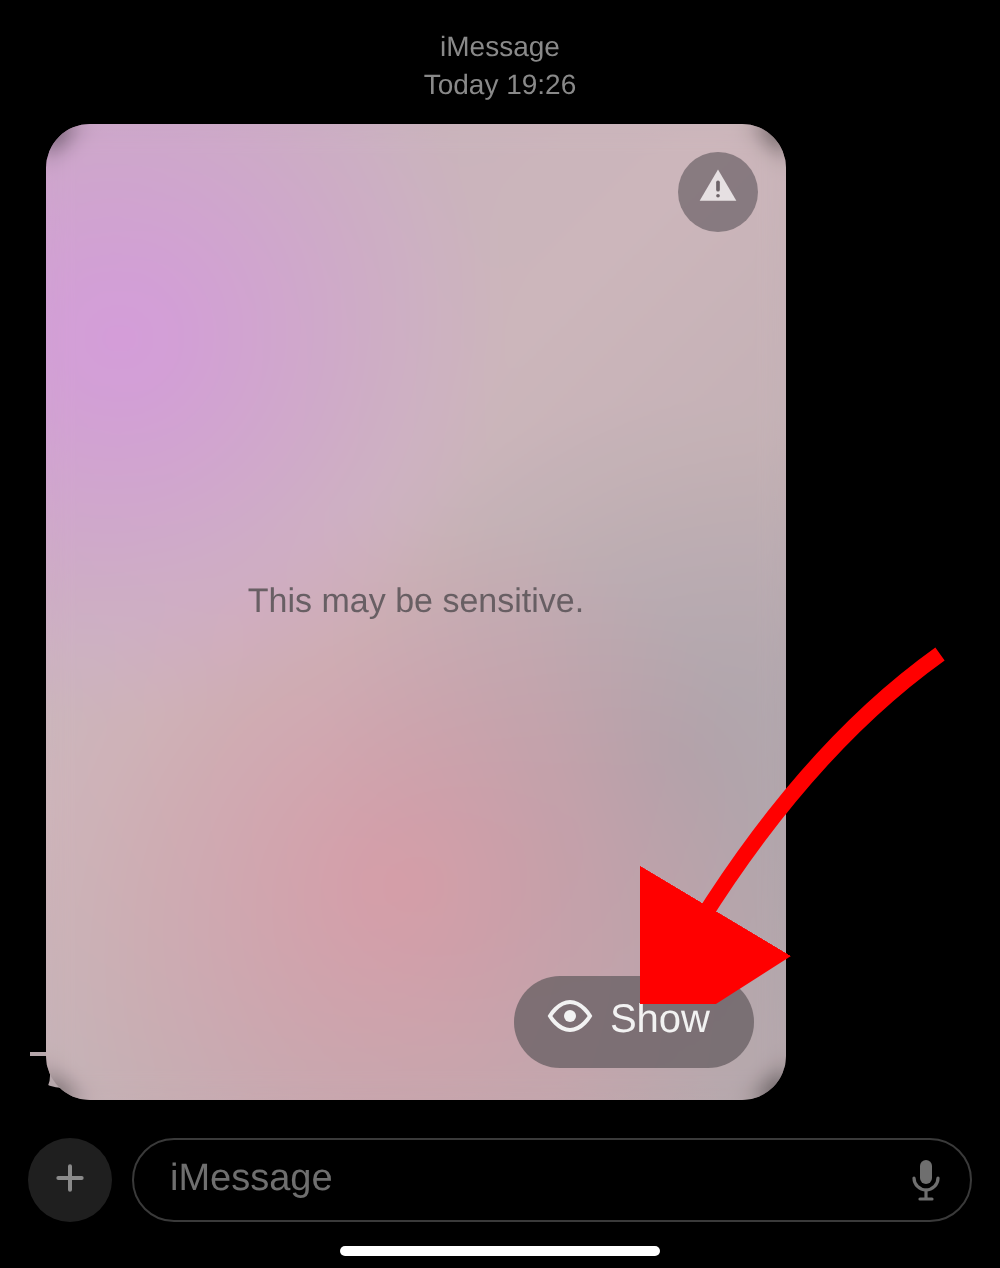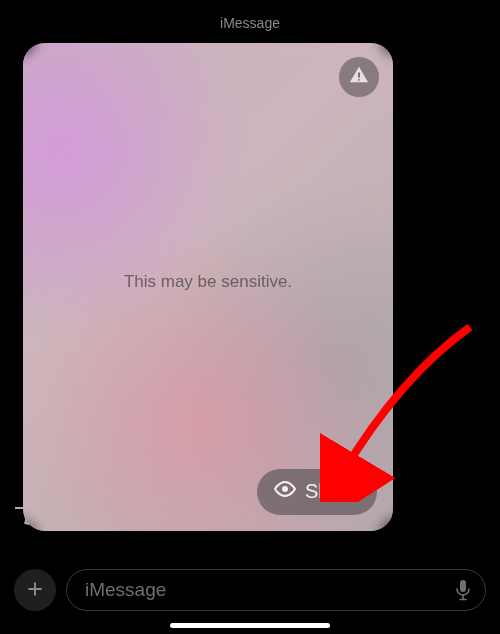--- a/index.html
+++ b/index.html
@@ -194,20 +194,21 @@
       height: 180px;
       pointer-events: none;
       z-index: 50;
     }
   </style>
 </head>
 <body>
 
 <div class="header">
   <span class="service">iMessage</span>
+  <span class="timestamp">Today 19:26</span>
 </div>
 
 <div class="bubble-wrap">
   <div class="tail"></div>
   <div class="tail-cut"></div>
   <div class="bubble">
     <div class="blur-overlay"></div>
 
     <div class="warning-badge">
       <span>

